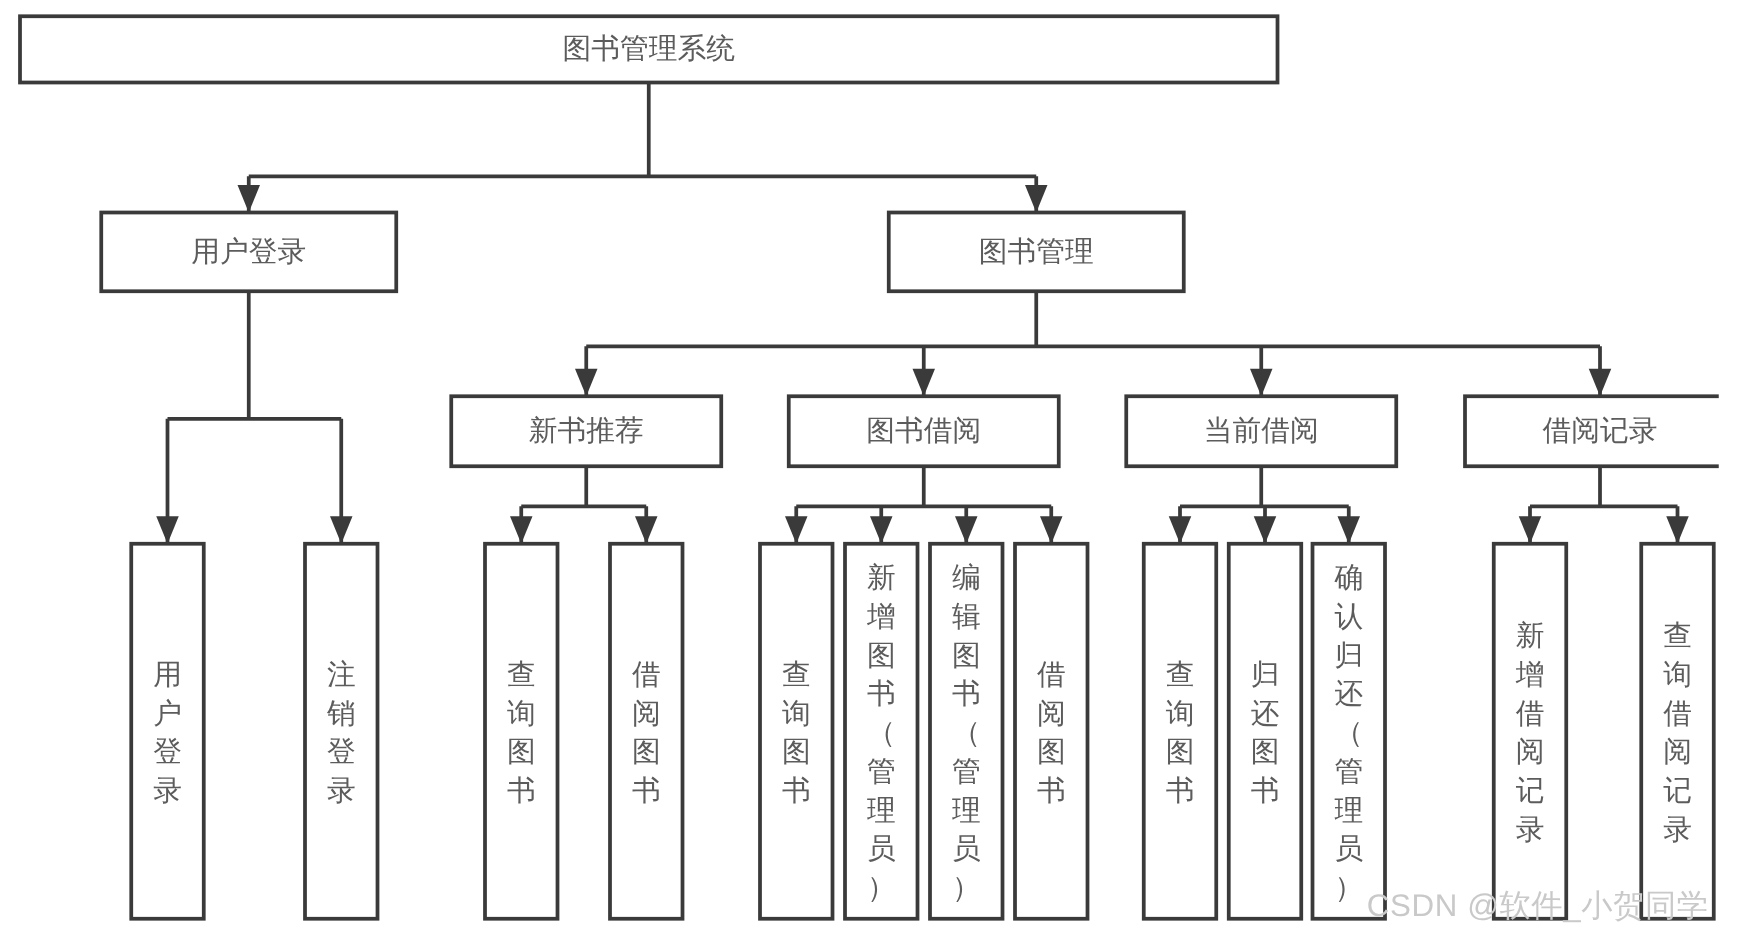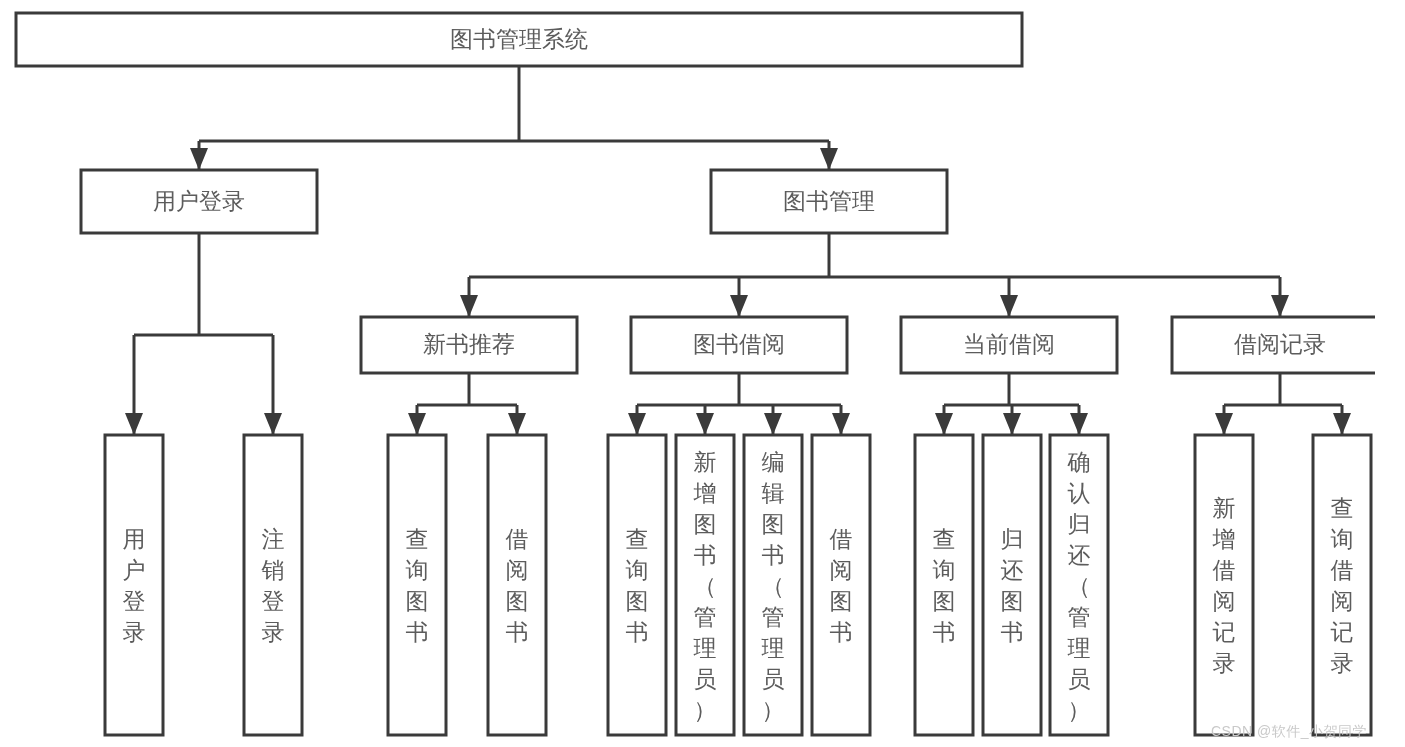--- a/index.html
+++ b/index.html
@@ -48,21 +48,21 @@
     fill: #5c5c5c;
     font-family: "Liberation Sans", "DejaVu Sans", sans-serif;
     font-size: 23px;
     text-anchor: middle;
   }
   .watermark {
     position: absolute;
     right: 8px;
     bottom: 6px;
     color: #c9c9c9;
-    font-size: 14px;
+    font-size: 25px;
     font-family: "Liberation Sans", "DejaVu Sans", sans-serif;
     letter-spacing: 0.5px;
     white-space: nowrap;
     pointer-events: none;
   }
 </style>
 </head>
 <body>
 
 <div id="canvas-wrap">

